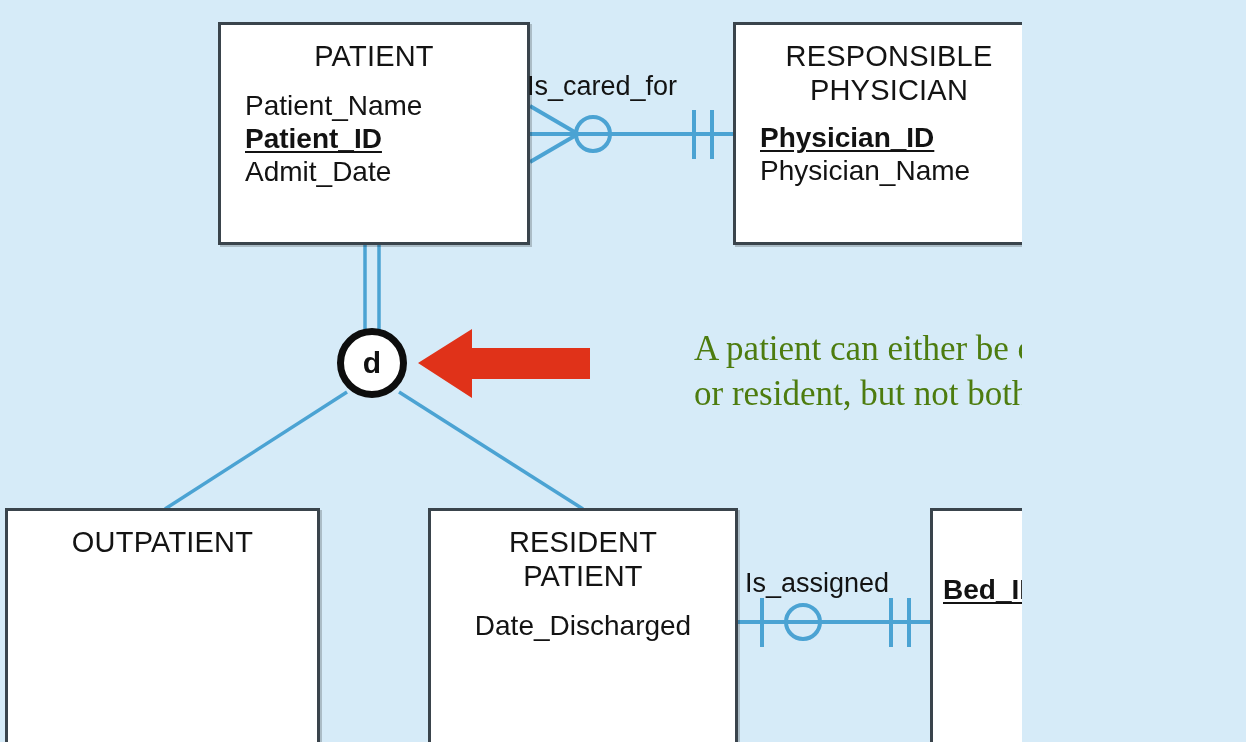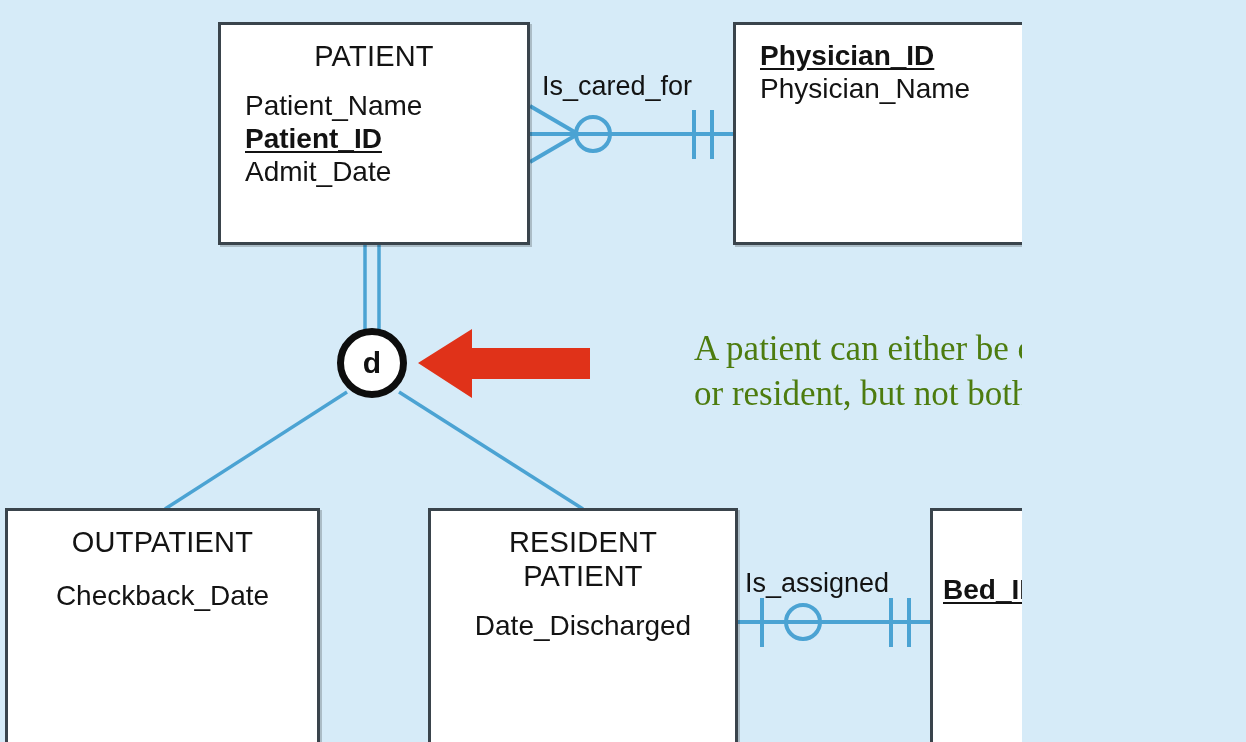--- a/index.html
+++ b/index.html
@@ -150,40 +150,39 @@
   <div class="entity" style="left:218px; top:22px; width:312px; height:223px;">
     <div class="ename">PATIENT</div>
     <div class="attrs">
       <div class="attr">Patient_Name</div>
       <div class="attr pk">Patient_ID</div>
       <div class="attr">Admit_Date</div>
     </div>
   </div>
 
   <div class="entity" style="left:733px; top:22px; width:312px; height:223px;">
+    <div class="ename">RESPONSIBLE
+PHYSICIAN</div>
     <div class="attrs" style="margin-top:14px;">
       <div class="attr pk">Physician_ID</div>
       <div class="attr">Physician_Name</div>
     </div>
   </div>
 
-  <div class="rel-label" style="left:542px; top:71px;">Is_cared_for</div>
+  <div class="rel-label" style="left:527px; top:71px;">Is_cared_for</div>
 
   <div class="dcircle" style="left:337px; top:328px;">
     <span class="dletter">d</span>
   </div>
 
   <div class="annotation" style="left:694px; top:327px; width:552px;">A patient can either be outpatient
 or resident, but not both</div>
 
   <div class="entity" style="left:5px; top:508px; width:315px; height:240px;">
     <div class="ename">OUTPATIENT</div>
-    <div class="attrs centered" style="margin-top:20px;">
-      <div class="attr">Checkback_Date</div>
-    </div>
   </div>
 
   <div class="entity" style="left:428px; top:508px; width:310px; height:240px;">
     <div class="ename">RESIDENT
 PATIENT</div>
     <div class="attrs centered" style="margin-top:16px;">
       <div class="attr">Date_Discharged</div>
     </div>
   </div>
 

